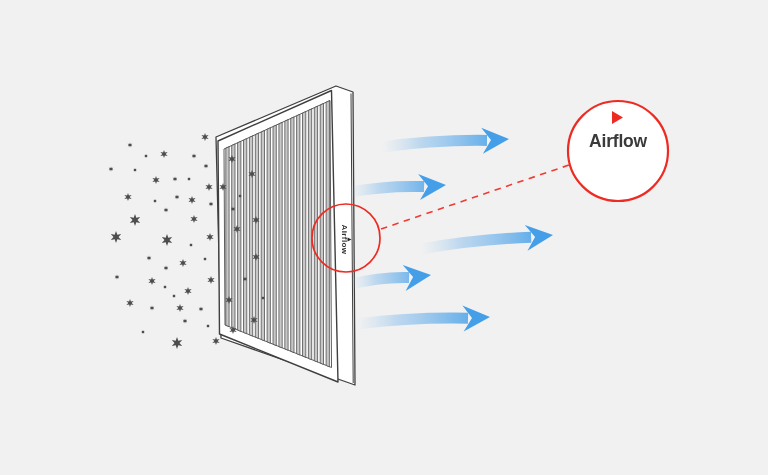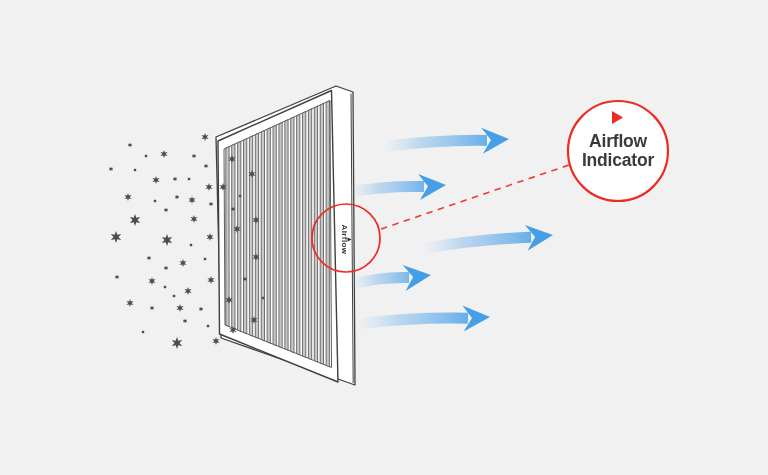--- a/index.html
+++ b/index.html
@@ -162,15 +162,14 @@
       <polygon points="612,111 612,124 623,117.5" fill="#ee2b23"></polygon>
     </svg>
 
   <div class="strip-label">
     <span>Airflow</span>
     <span class="tri"></span>
   </div>
 
   <div class="indicator-label">
     <div>Airflow</div>
-    <div>Indicator</div>
   </div>
 </div>
 
 </body></html>

